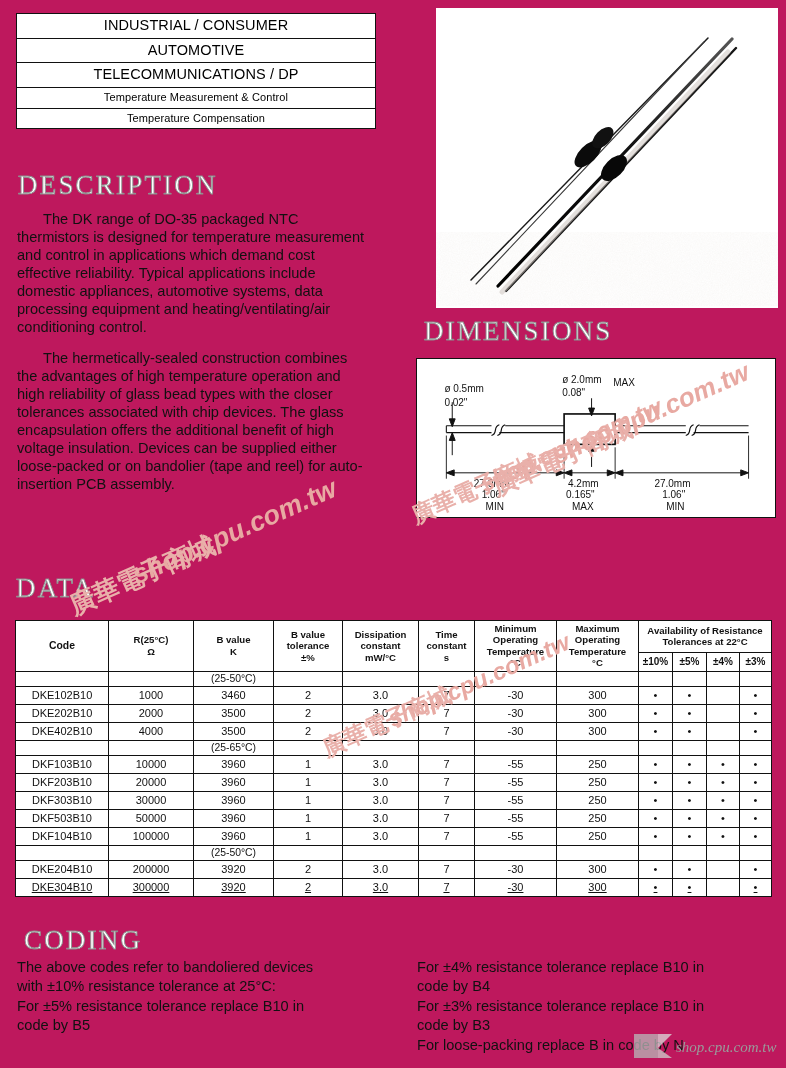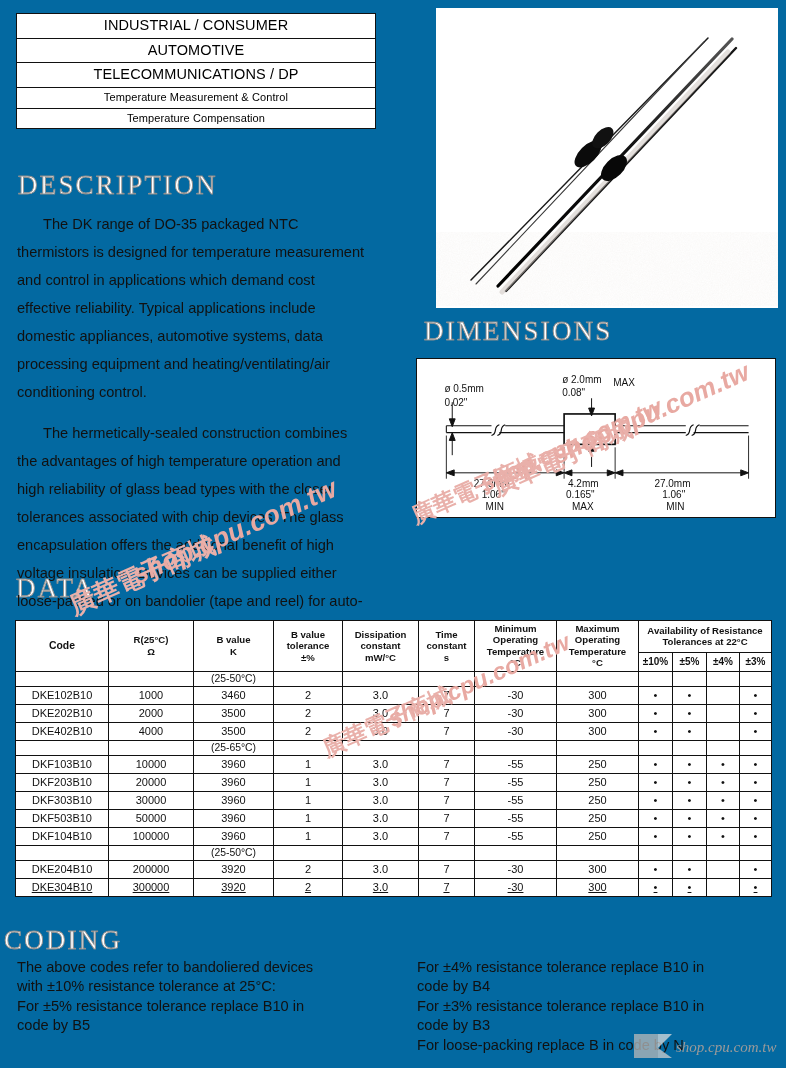--- a/index.html
+++ b/index.html
@@ -1,21 +1,21 @@
 <!DOCTYPE html>
 <html><head>
 <meta charset="utf-8">
 <style>
   html,body{margin:0;padding:0;background:#fff;}
   body{
     width:786px;height:1068px;position:relative;overflow:hidden;
     font-family:"Liberation Sans",sans-serif;color:#000;
     -webkit-font-smoothing:antialiased;
   }
-  .page{position:absolute;inset:0;background:#0369a1;}
+  .page{position:absolute;inset:0;background:#be185d;}
 
   
   .wm{position:absolute;pointer-events:none;user-select:none;
       transform-origin:left bottom;white-space:nowrap;}
   .wm-lat{color:#e8a9a2;font-weight:bold;font-style:italic;}
   .wm-cjk{color:#e9b0aa;font-weight:bold;}
 
   
   #apps-box{
     position:absolute;left:16px;top:13px;width:360px;
@@ -35,21 +35,21 @@
     position:absolute;font-family:"Liberation Serif",serif;
     font-size:27px;letter-spacing:2.2px;font-weight:400;
     color:#fff;
     -webkit-text-stroke:0.9px #8e8e8e;
     text-shadow:0 0 0 #999;
     white-space:nowrap;
   }
 
   
   .para{
-    position:absolute;font-size:14.6px;line-height:28px;
+    position:absolute;font-size:14.6px;line-height:18px;
     color:#111;text-align:left;
   }
   .para p{margin:0 0 13px 0;text-indent:26px;}
   .para p:last-child{margin-bottom:0;}
 
   
   #photo{position:absolute;left:436px;top:8px;width:342px;height:300px;}
 
   
   #dim-box{
@@ -131,21 +131,21 @@
     </g>
     <g transform="translate(178,160) rotate(-45)">
       <ellipse cx="0" cy="0" rx="16" ry="9" fill="#080808"></ellipse>
     </g>
     <rect x="0" y="0" width="342" height="300" fill="none"></rect>
   </svg>
 
   <div class="heading" style="left:18px;top:170px;">DESCRIPTION</div>
   <div class="heading" style="left:424px;top:316px;">DIMENSIONS</div>
   <div class="heading" style="left:16px;top:573px;">DATA</div>
-  <div class="heading" style="left:4px;top:925px;">CODING</div>
+  <div class="heading" style="left:24px;top:925px;">CODING</div>
 
   <div class="para" style="left:17px;top:210px;width:352px;">
     <p>The DK range of DO-35 packaged NTC thermistors is designed for temperature measurement and control in applications which demand cost effective reliability. Typical applications include domestic appliances, automotive systems, data processing equipment and heating/ventilating/air conditioning control.</p>
     <p>The hermetically-sealed construction combines the advantages of high temperature operation and high reliability of glass bead types with the closer tolerances associated with chip devices. The glass encapsulation offers the additional benefit of high voltage insulation. Devices can be supplied either loose-packed or on bandolier (tape and reel) for auto-insertion PCB assembly.</p>
   </div>
 
   <div id="dim-box">
     <svg viewBox="0 0 360 160" width="357" height="157">
       <g stroke="#111" fill="none" stroke-width="1.1">
 

